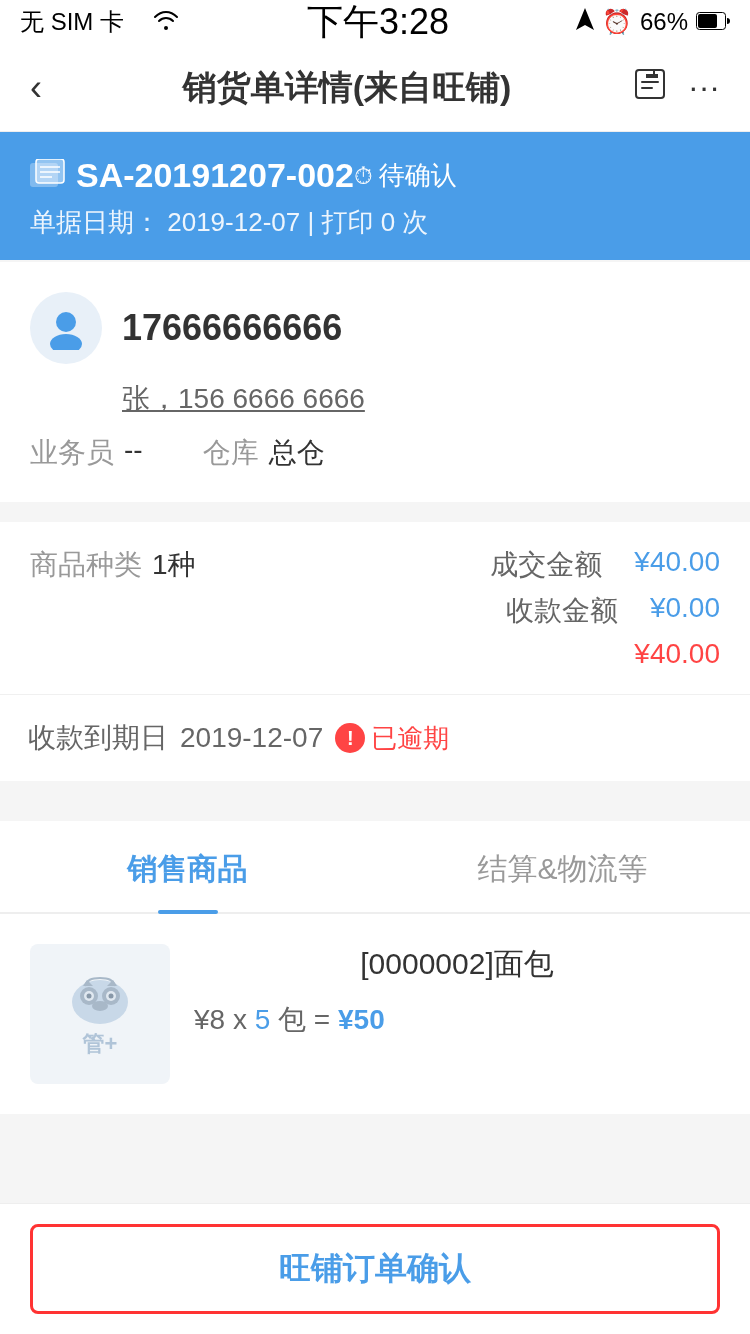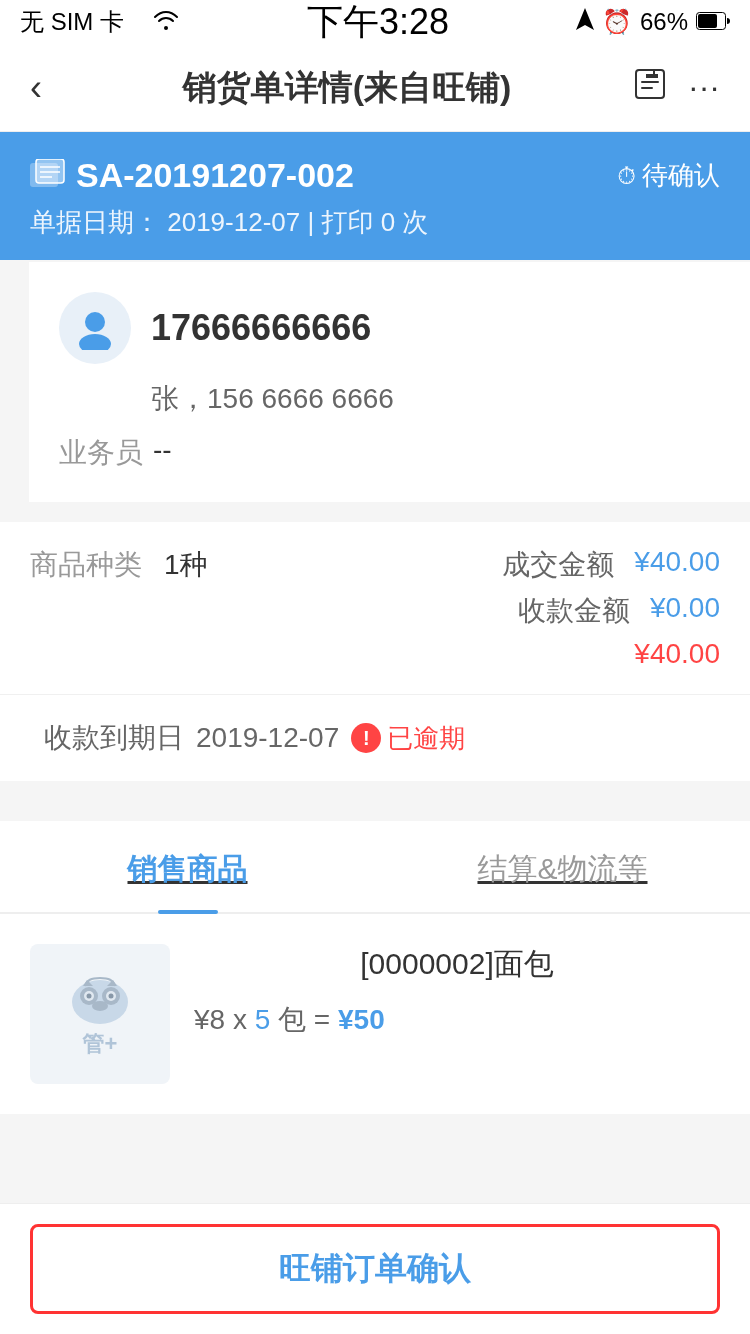--- a/index.html
+++ b/index.html
@@ -63,21 +63,21 @@
     }
 
     
     .header-card {
       background: #4a9de8;
       padding: 24px 30px 20px;
       margin-bottom: 0;
     }
     .header-card-top {
       display: flex;
-      justify-content: space-between;
+      justify-content: flex-start;
       align-items: center;
       margin-bottom: 10px;
     }
     .order-number {
       font-size: 34px;
       font-weight: 700;
       color: #fff;
       display: flex;
       align-items: center;
       gap: 10px;
@@ -95,21 +95,20 @@
     .header-card-date {
       font-size: 26px;
       color: rgba(255,255,255,0.9);
     }
 
     
     .customer-section {
       background: #fff;
       padding: 30px;
       margin-top: 2px;
-      margin-left: 29px;
     }
     .customer-top {
       display: flex;
       align-items: center;
       gap: 20px;
       margin-bottom: 16px;
     }
     .avatar {
       width: 72px;
       height: 72px;
@@ -125,20 +124,21 @@
     .customer-name {
       font-size: 36px;
       font-weight: 600;
       color: #333;
     }
     .customer-info {
       font-size: 28px;
       color: #666;
       margin-bottom: 16px;
       padding-left: 92px;
+      text-decoration: underline;
     }
     .customer-meta {
       display: flex;
       gap: 60px;
       font-size: 28px;
       color: #666;
       align-items: flex-end;
     }
     .meta-item { display: flex; gap: 10px; }
     .meta-label { color: #999; }
@@ -154,32 +154,32 @@
     .summary-section {
       background: #fff;
       padding: 24px 30px;
     }
     .summary-row {
       display: flex;
       justify-content: space-between;
       align-items: flex-start;
     }
     .summary-left { display: flex; align-items: center; gap: 10px; font-size: 28px; color: #666; }
-    .summary-label { color: #999; margin-right: 12px; }
+    .summary-label { color: #999; margin-right: 0; }
     .summary-value { color: #333; font-size: 28px; }
     .summary-right { display: flex; flex-direction: column; align-items: flex-end; gap: 8px; font-size: 28px; color: #666; }
-    .amount-row { display: flex; justify-content: space-between; gap: 20px; }
+    .amount-row { display: flex; justify-content: space-between; gap: 32px; }
     .amount-label { color: #666; }
     .amount-value { color: #4a9de8; }
     .amount-value-red { color: #ff4444; }
 
     
     .due-date-section {
       background: #fff;
-      padding: 24px 44px;
+      padding: 24px 28px;
       border-top: 1px solid #f0f0f0;
       display: flex;
       align-items: center;
       gap: 12px;
       font-size: 28px;
       color: #666;
     }
     .overdue-badge {
       display: flex;
       align-items: center;
@@ -201,21 +201,20 @@
     }
 
     
     .tabs-section {
       background: #fff;
       margin-top: 20px;
     }
     .tabs-header {
       display: flex;
       border-bottom: 2px solid #eee;
-      text-decoration: underline;
     }
     .tab-item {
       flex: 1;
       text-align: center;
       padding: 28px 0 22px;
       font-size: 30px;
       color: #999;
       cursor: pointer;
       position: relative;
     }
@@ -394,20 +393,24 @@
       </svg>
     </div>
     <span class="customer-name">17666666666</span>
   </div>
   <div class="customer-info">张，156 6666 6666</div>
   <div class="customer-meta">
     <div class="meta-item">
       <span class="meta-label">业务员</span>
       <span class="meta-value">--</span>
     </div>
+    <div class="meta-item">
+      <span class="meta-label">仓库</span>
+      <span class="meta-value">总仓</span>
+    </div>
   </div>
 </div>
 
 <div class="divider"></div>
 
 <div class="summary-section">
   <div class="summary-row">
     <div class="summary-left">
       <span class="summary-label">商品种类</span>
       <span class="summary-value">1种</span>

